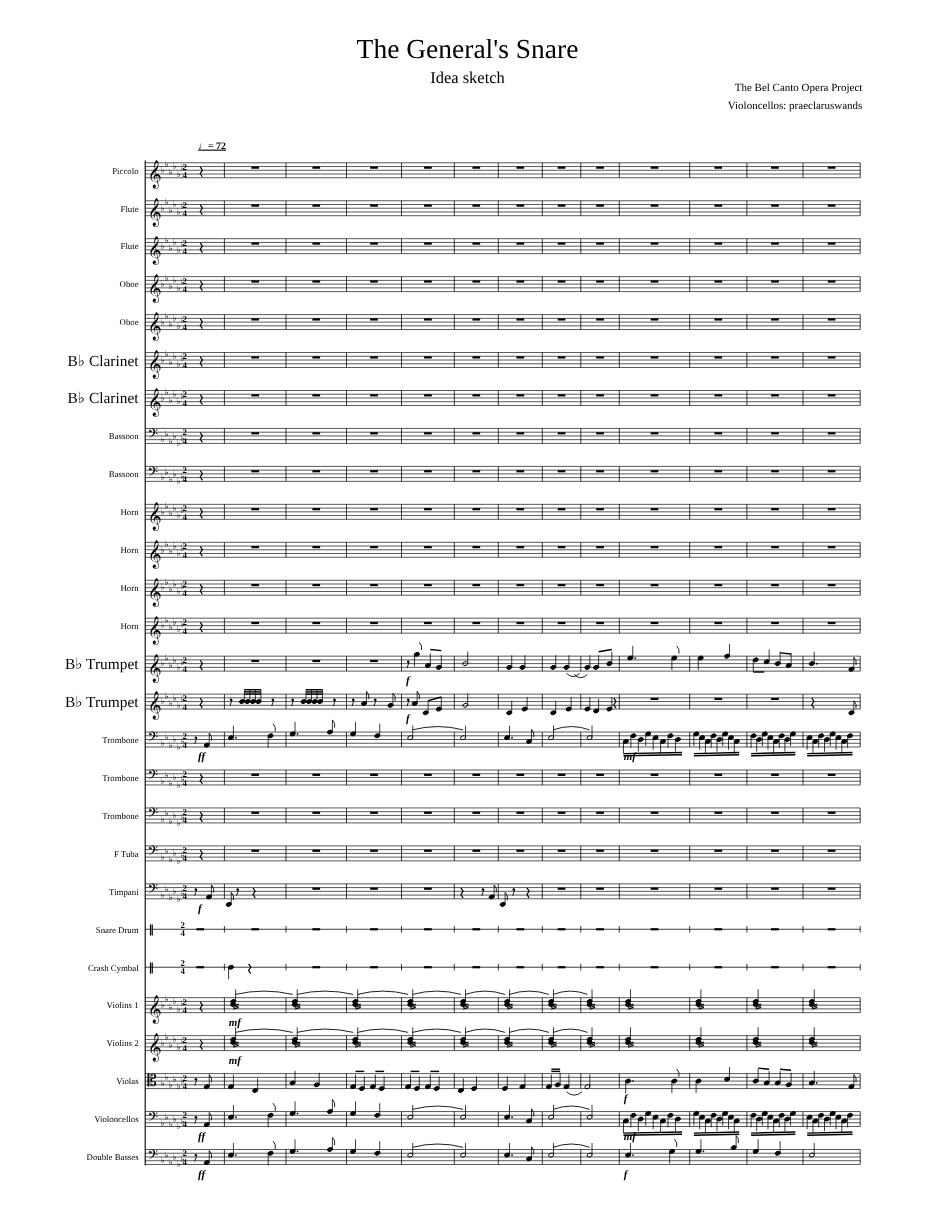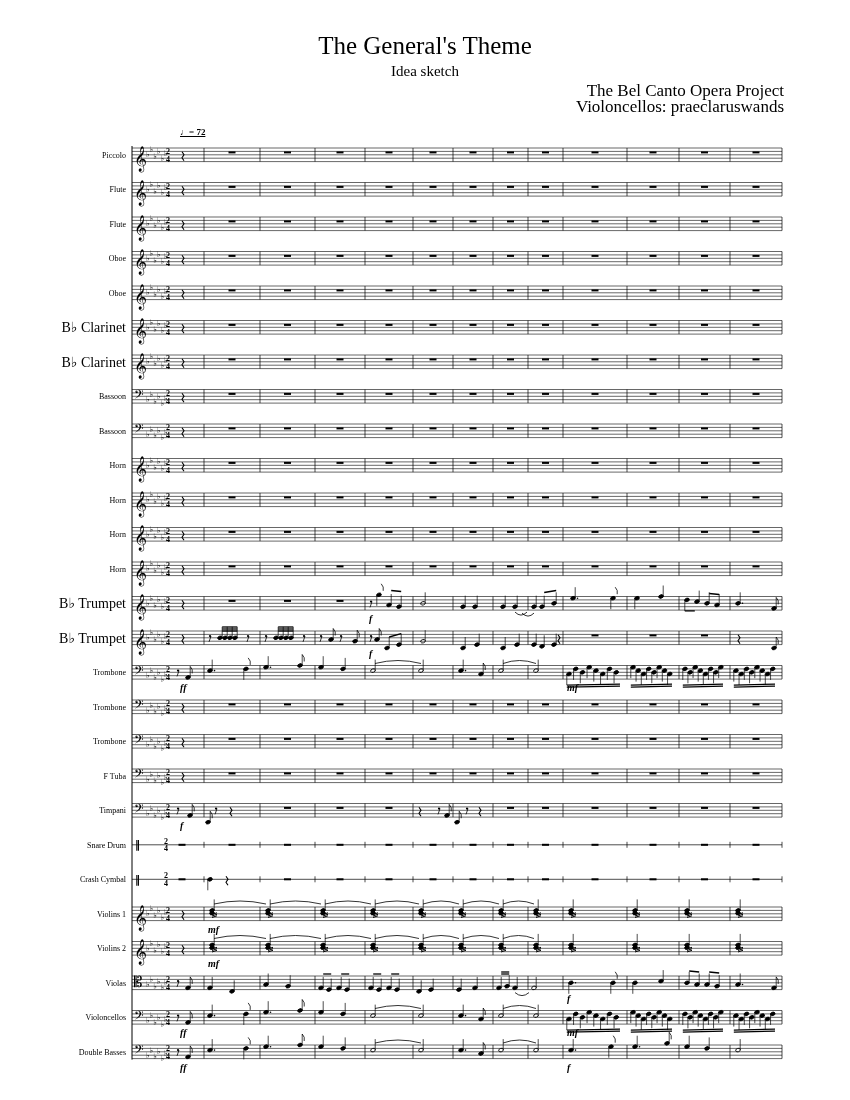--- a/index.html
+++ b/index.html
@@ -2,29 +2,29 @@
 <html><head>
 <meta charset="utf-8">
 <style>
   html, body { margin: 0; padding: 0; background: #ffffff; }
   body { width: 850px; height: 1100px; position: relative; overflow: hidden;
          font-family: "Liberation Serif", "DejaVu Serif", serif; color: #000; }
   .title { position: absolute; left: 0; width: 850px; top: 32px; text-align: center;
            font-size: 25px; }
   .subtitle { position: absolute; left: 0; width: 850px; top: 63px; text-align: center;
               font-size: 15px; }
-  .credits { position: absolute; right: 66px; top: 83px; text-align: right;
-             font-size: 17px; line-height: 16px; font-family: Liberation Serif, serif; }
+  .credits { position: absolute; right: 66px; top: 73px; text-align: right;
+             font-size: 10px; line-height: 16px; font-family: Liberation Serif, serif; }
   .tempo { position: absolute; left: 180px; top: 127px; font-size: 9px; font-weight: bold; text-decoration: underline; }
   #score { position: absolute; left: 0; top: 0; }
 </style>
 </head>
 <body>
 
-<div class="title">The General's Theme</div>
+<div class="title">The General's Snare</div>
 <div class="subtitle">Idea sketch</div>
 <div class="credits">
   <div>The Bel Canto Opera Project</div>
   <div>Violoncellos: praeclaruswands</div>
 </div>
 <div class="tempo">♩= 72</div>
 
 <svg id="score" width="850" height="1100" xmlns="http://www.w3.org/2000/svg">
     <line x1="132" y1="146" x2="132" y2="1059.6" stroke="#000000" stroke-width="1"></line>
     <g>

